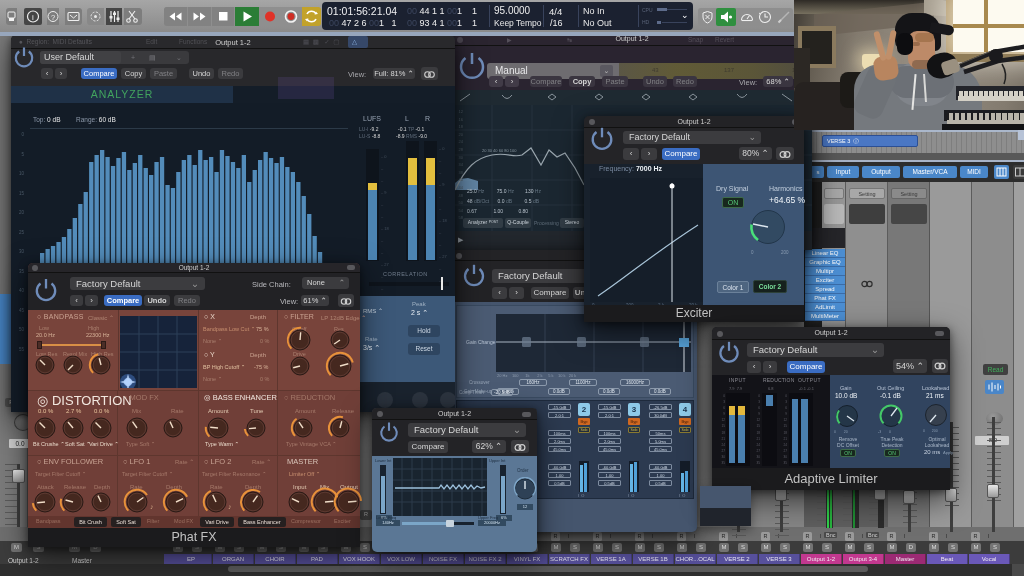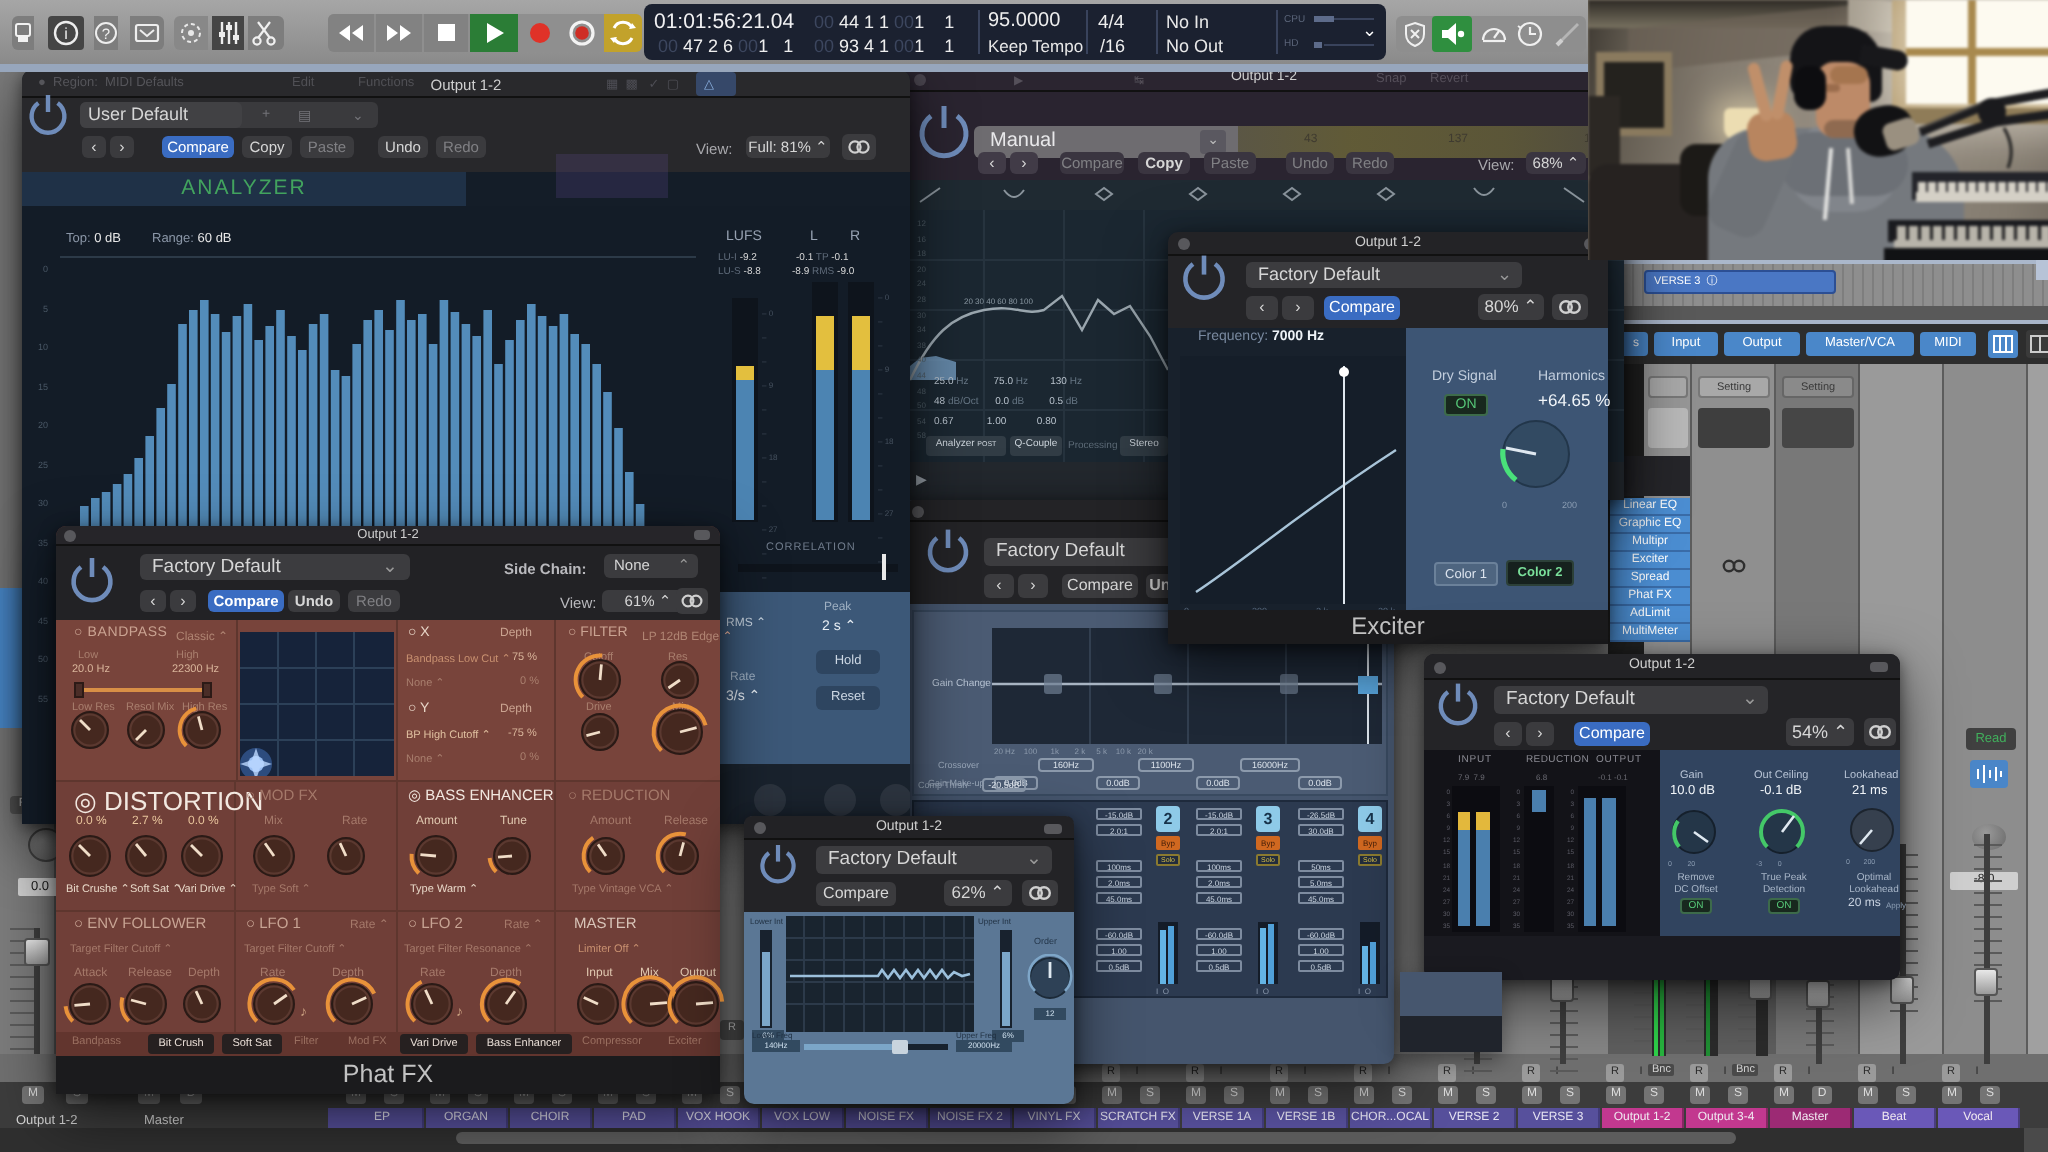--- a/index.html
+++ b/index.html
@@ -717,29 +717,29 @@
   <div class="tt" style="font-size:6.5px;top:0.5px;">Output 1-2</div>
   <div class="dot" style="left:4px;top:2px;"></div>
         <div class="dot" style="right:5px;top:2px;width:8px;height:5px;border-radius:2px;"></div>
  </div>
  <div class="hdr" style="top:10px;height:37px;background:#222225;">
   <svg class="pw" style="left:4px;top:4px;" width="28" height="29" viewBox="0 0 28 29">
           <path d="M8.5 6.5 A 9.2 9.2 0 1 0 19.5 6.5" fill="none" stroke="#6f8cba" stroke-width="2.3"></path>
           <line x1="14" y1="2" x2="14" y2="11.5" stroke="#6f8cba" stroke-width="2.3"></line>
         </svg>
   <div class="btn" style="left:42px;top:4px;width:135px;height:13px;font-size:9.5px;line-height:13px;text-align:left;padding-left:6px;background:#3c3c3f;">Factory Default <span style="position:absolute;right:6px;color:#999;">⌄</span></div>
-  <div class="t" style="left:213px;top:7px;font-size:7.5px;color:#b9b9bd;font-weight:bold;padding-left:11px;">Side Chain:</div>
+  <div class="t" style="left:213px;top:7px;font-size:7.5px;color:#b9b9bd;font-weight:normal;padding-left:11px;">Side Chain:</div>
   <div class="btn" style="left:274px;top:4px;width:47px;height:12px;font-size:7.5px;line-height:12px;text-align:left;padding-left:5px;">None<span style="position:absolute;right:4px;color:#999;">⌃</span></div>
   <div class="btn" style="left:42px;top:22px;width:13px;height:11px;font-size:8px;line-height:11px;">‹</div>
   <div class="btn" style="left:57px;top:22px;width:13px;height:11px;font-size:8px;line-height:11px;">›</div>
   <div class="btn blue" style="left:76px;top:22px;width:38px;height:11px;font-size:7.5px;line-height:11px;font-weight:bold;">Compare</div>
   <div class="btn" style="left:116px;top:22px;width:26px;height:11px;font-size:7.5px;line-height:11px;font-weight:bold;">Undo</div>
   <div class="btn dim" style="left:146px;top:22px;width:26px;height:11px;font-size:7.5px;line-height:11px;">Redo</div>
   <div class="t" style="left:252px;top:24px;font-size:7.5px;color:#b9b9bd;">View:</div>
-  <div class="btn" style="left:273px;top:22px;width:46px;height:11px;font-size:7.5px;line-height:11px;">61% ⌃</div>
+  <div class="btn" style="left:273px;top:22px;width:28px;height:11px;font-size:7.5px;line-height:11px;">61% ⌃</div>
   <div class="btn" style="left:310px;top:21px;width:16px;height:13px;"><svg width="16" height="13">
             <g fill="none" stroke="#cfcfcf" stroke-width="1.1">
               <circle cx="6" cy="6.5" r="2.7"></circle>
               <circle cx="10" cy="6.5" r="2.7"></circle>
             </g>
           </svg></div>
  </div>
 
  <div class="abs" style="left:0;top:47px;right:0;bottom:20px;background:#703f38;"></div>
  <div class="abs" style="left:0;top:47px;right:0;height:80px;background:#7d463daa;"></div>
@@ -1197,20 +1197,21 @@
         </svg>
   <div class="t" style="left:93px;top:54px;font-size:3.5px;color:#8a9cb2;">0&nbsp;&nbsp;&nbsp;&nbsp;&nbsp;&nbsp;&nbsp;200</div>
   <div class="t" style="left:6px;top:61px;font-size:5px;color:#a8b6c8;text-align:center;width:24px;">Remove<br>DC Offset</div>
   <div class="abs" style="left:10px;top:74px;width:16px;height:8px;background:#18281e;border:1px solid #3d6b4a;border-radius:2px;color:#56c878;font-size:5px;text-align:center;line-height:7px;">ON</div>
   <div class="t" style="left:50px;top:61px;font-size:5px;color:#a8b6c8;text-align:center;width:24px;">True Peak<br>Detection</div>
   <div class="abs" style="left:54px;top:74px;width:16px;height:8px;background:#18281e;border:1px solid #3d6b4a;border-radius:2px;color:#56c878;font-size:5px;text-align:center;line-height:7px;">ON</div>
   <div class="t" style="left:94px;top:61px;font-size:5px;color:#a8b6c8;text-align:center;width:26px;">Optimal<br>Lookahead</div>
   <div class="t" style="left:94px;top:74px;font-size:6px;color:#c8d2e0;">20 ms</div>
   <div class="t" style="left:113px;top:75px;font-size:4px;color:#8a9cb2;">Apply</div>
  </div>
+ <div class="ftr" style="height:22px;font-size:13px;line-height:21px;">Adaptive Limiter</div>
 </div>
 
 <div class="abs" id="toolbar" style="left:0;top:0;width:1024px;height:32px;background:linear-gradient(#a6a6a6,#8a8a8a);">
 
  <div class="abs" style="left:6px;top:8px;width:11px;height:17px;background:#7d7d7d;border-radius:3px 0 0 3px;"><svg width="11" height="17">
           <rect x="2" y="4" width="7" height="6" rx="1" fill="none" stroke="#f2f2f2" stroke-width="1"></rect>
           <rect x="3" y="10" width="5" height="3" fill="#f2f2f2"></rect>
         </svg></div>
  <div class="abs" style="left:24px;top:8px;width:18px;height:17px;background:#454545;border-radius:2px;"><svg width="18" height="17">
           <circle cx="9" cy="8.5" r="5.5" fill="none" stroke="#ededed" stroke-width="1.2"></circle>

